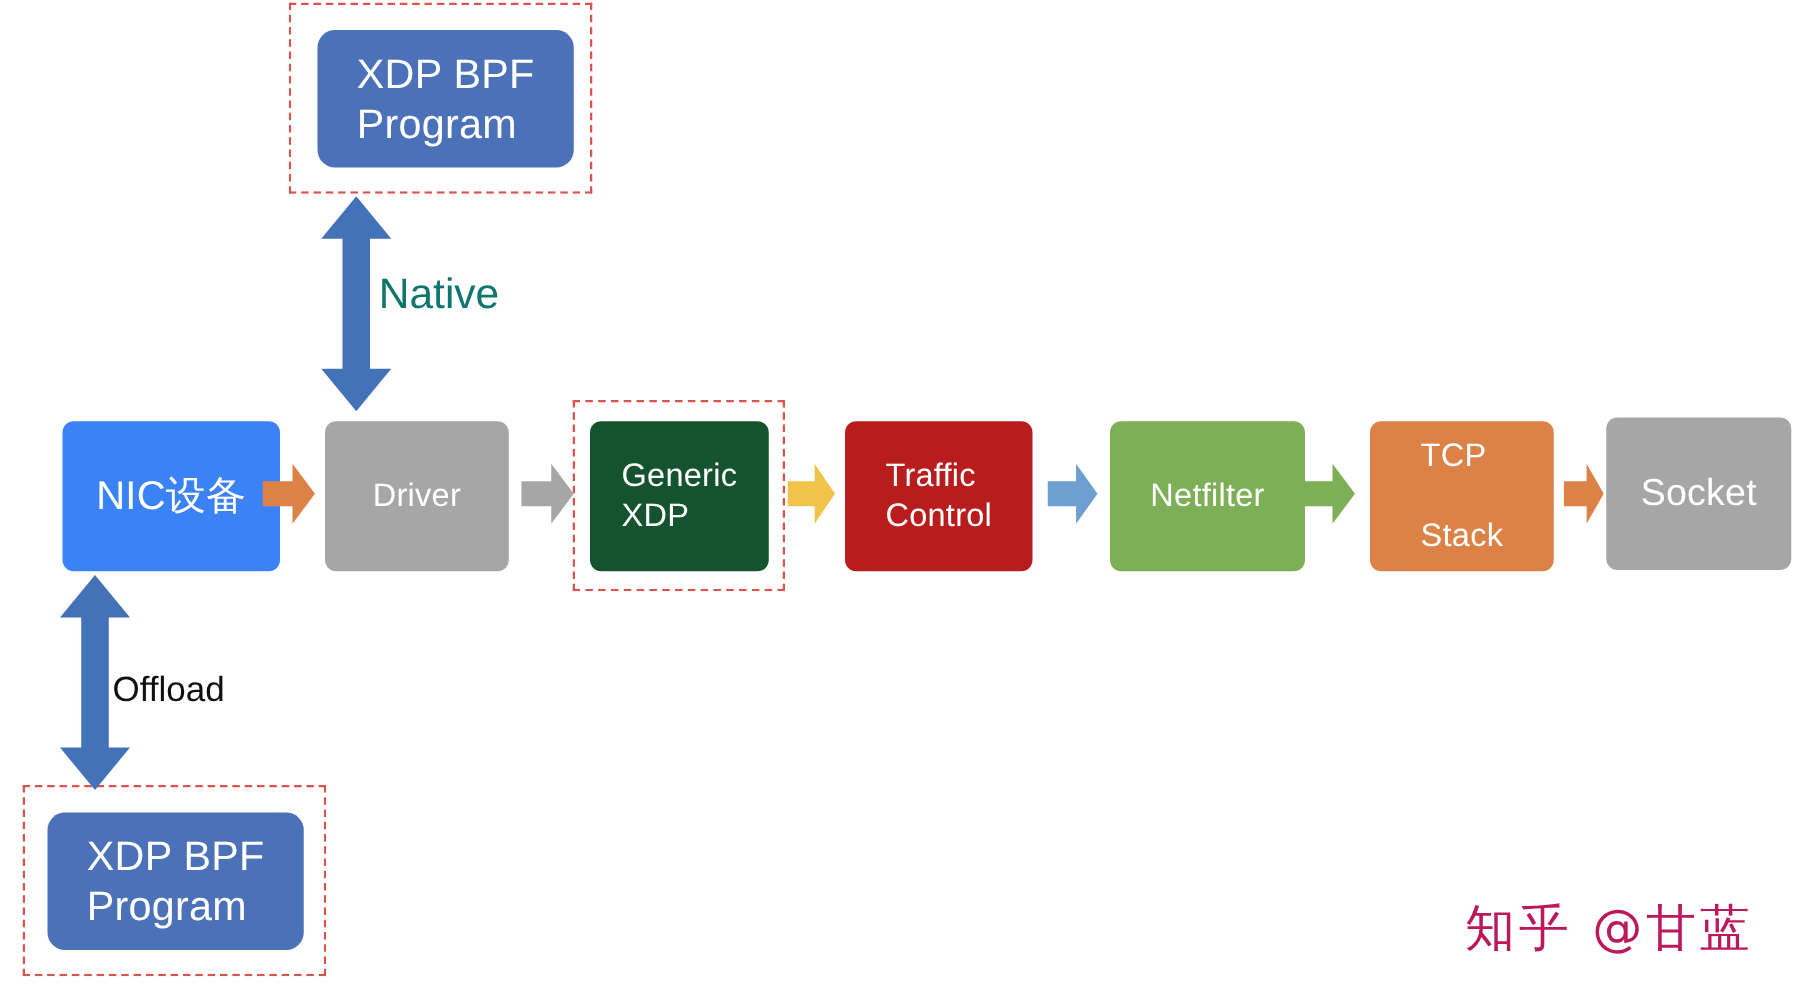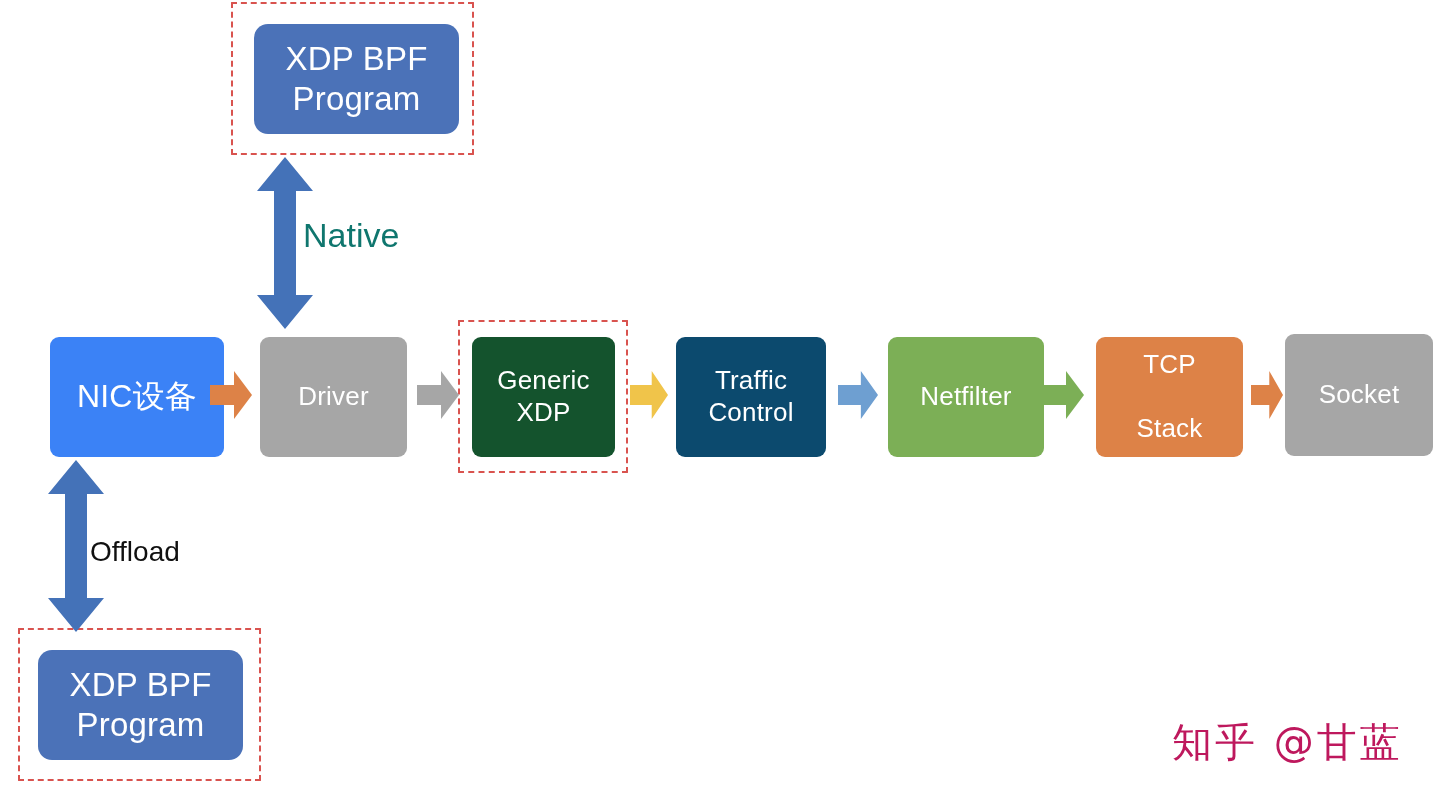--- a/index.html
+++ b/index.html
@@ -20,21 +20,21 @@
   }
 
   
   .node {
     position: absolute;
     box-sizing: border-box;
     border-radius: 9px;
     display: flex;
     align-items: center;
     justify-content: center;
-    text-align: center;
+    text-align: left;
     color: #ffffff;
     font-weight: 400;
     letter-spacing: 0.2px;
     line-height: 1.22;
     white-space: pre-line;
     user-select: none;
   }
   .node.big {
     border-radius: 14px;
   }
@@ -99,27 +99,27 @@
 
   <svg class="varrow" id="arrow-offload" viewBox="0 0 56 172" preserveAspectRatio="none" style="left: 48px; top: 460px; width: 56px; height: 172px;">
     <polygon id="poly-offload" points="28,0 56,34 39,34 39,138 56,138 28,172 0,138 17,138 17,34 0,34" fill="#4472B8"></polygon>
   </svg>
   <div class="plabel" id="label-offload" style="left: 90px; top: 536px; font-size: 28px; color: rgb(16, 16, 16);">Offload</div>
 
   <div class="node" id="node-nic" style="left: 50px; top: 337px; width: 174px; height: 120px; background: #3b82f6; font-size: 32px;">NIC设备</div>
   <div class="node" id="node-driver" style="left: 260px; top: 337px; width: 147px; height: 120px; background: rgb(166, 166, 166); font-size: 26px;">Driver</div>
   <div class="node" id="node-genericxdp" style="left: 472px; top: 337px; width: 143px; height: 120px; background: #14532d; font-size: 26px;">Generic
 XDP</div>
-  <div class="node" id="node-tc" style="left: 676px; top: 337px; width: 150px; height: 120px; background: #0c4a6e; font-size: 26px;">Traffic
+  <div class="node" id="node-tc" style="left: 676px; top: 337px; width: 150px; height: 120px; background: #b91c1c; font-size: 26px;">Traffic
 Control</div>
   <div class="node" id="node-netfilter" style="left: 888px; top: 337px; width: 156px; height: 120px; background: rgb(124, 175, 86); font-size: 26px;">Netfilter</div>
   <div class="node" id="node-tcpstack" style="left: 1096px; top: 337px; width: 147px; height: 120px; background: rgb(221, 130, 71); font-size: 26px;">TCP
 
 Stack</div>
-  <div class="node" id="node-socket" style="left: 1285px; top: 334px; width: 148px; height: 122px; background: rgb(166, 166, 166); font-size: 26px;">Socket</div>
+  <div class="node" id="node-socket" style="left: 1285px; top: 334px; width: 148px; height: 122px; background: rgb(166, 166, 166); font-size: 30px;">Socket</div>
 
   <svg class="harrow" id="conn-0" viewBox="0 0 42 48" preserveAspectRatio="none" style="left: 210px; top: 371px; width: 42px; height: 48px;">
     <polygon points="0,14 24,14 24,0 42,24 24,48 24,34 0,34" fill="#DD8247"></polygon>
   </svg>
   <svg class="harrow" id="conn-1" viewBox="0 0 42 48" preserveAspectRatio="none" style="left: 417px; top: 371px; width: 42px; height: 48px;">
     <polygon points="0,14 24,14 24,0 42,24 24,48 24,34 0,34" fill="#A6A6A6"></polygon>
   </svg>
   <svg class="harrow" id="conn-2" viewBox="0 0 42 48" preserveAspectRatio="none" style="left: 630px; top: 371px; width: 38px; height: 48px;">
     <polygon points="0,14 24,14 24,0 42,24 24,48 24,34 0,34" fill="#F0C44A"></polygon>
   </svg>

